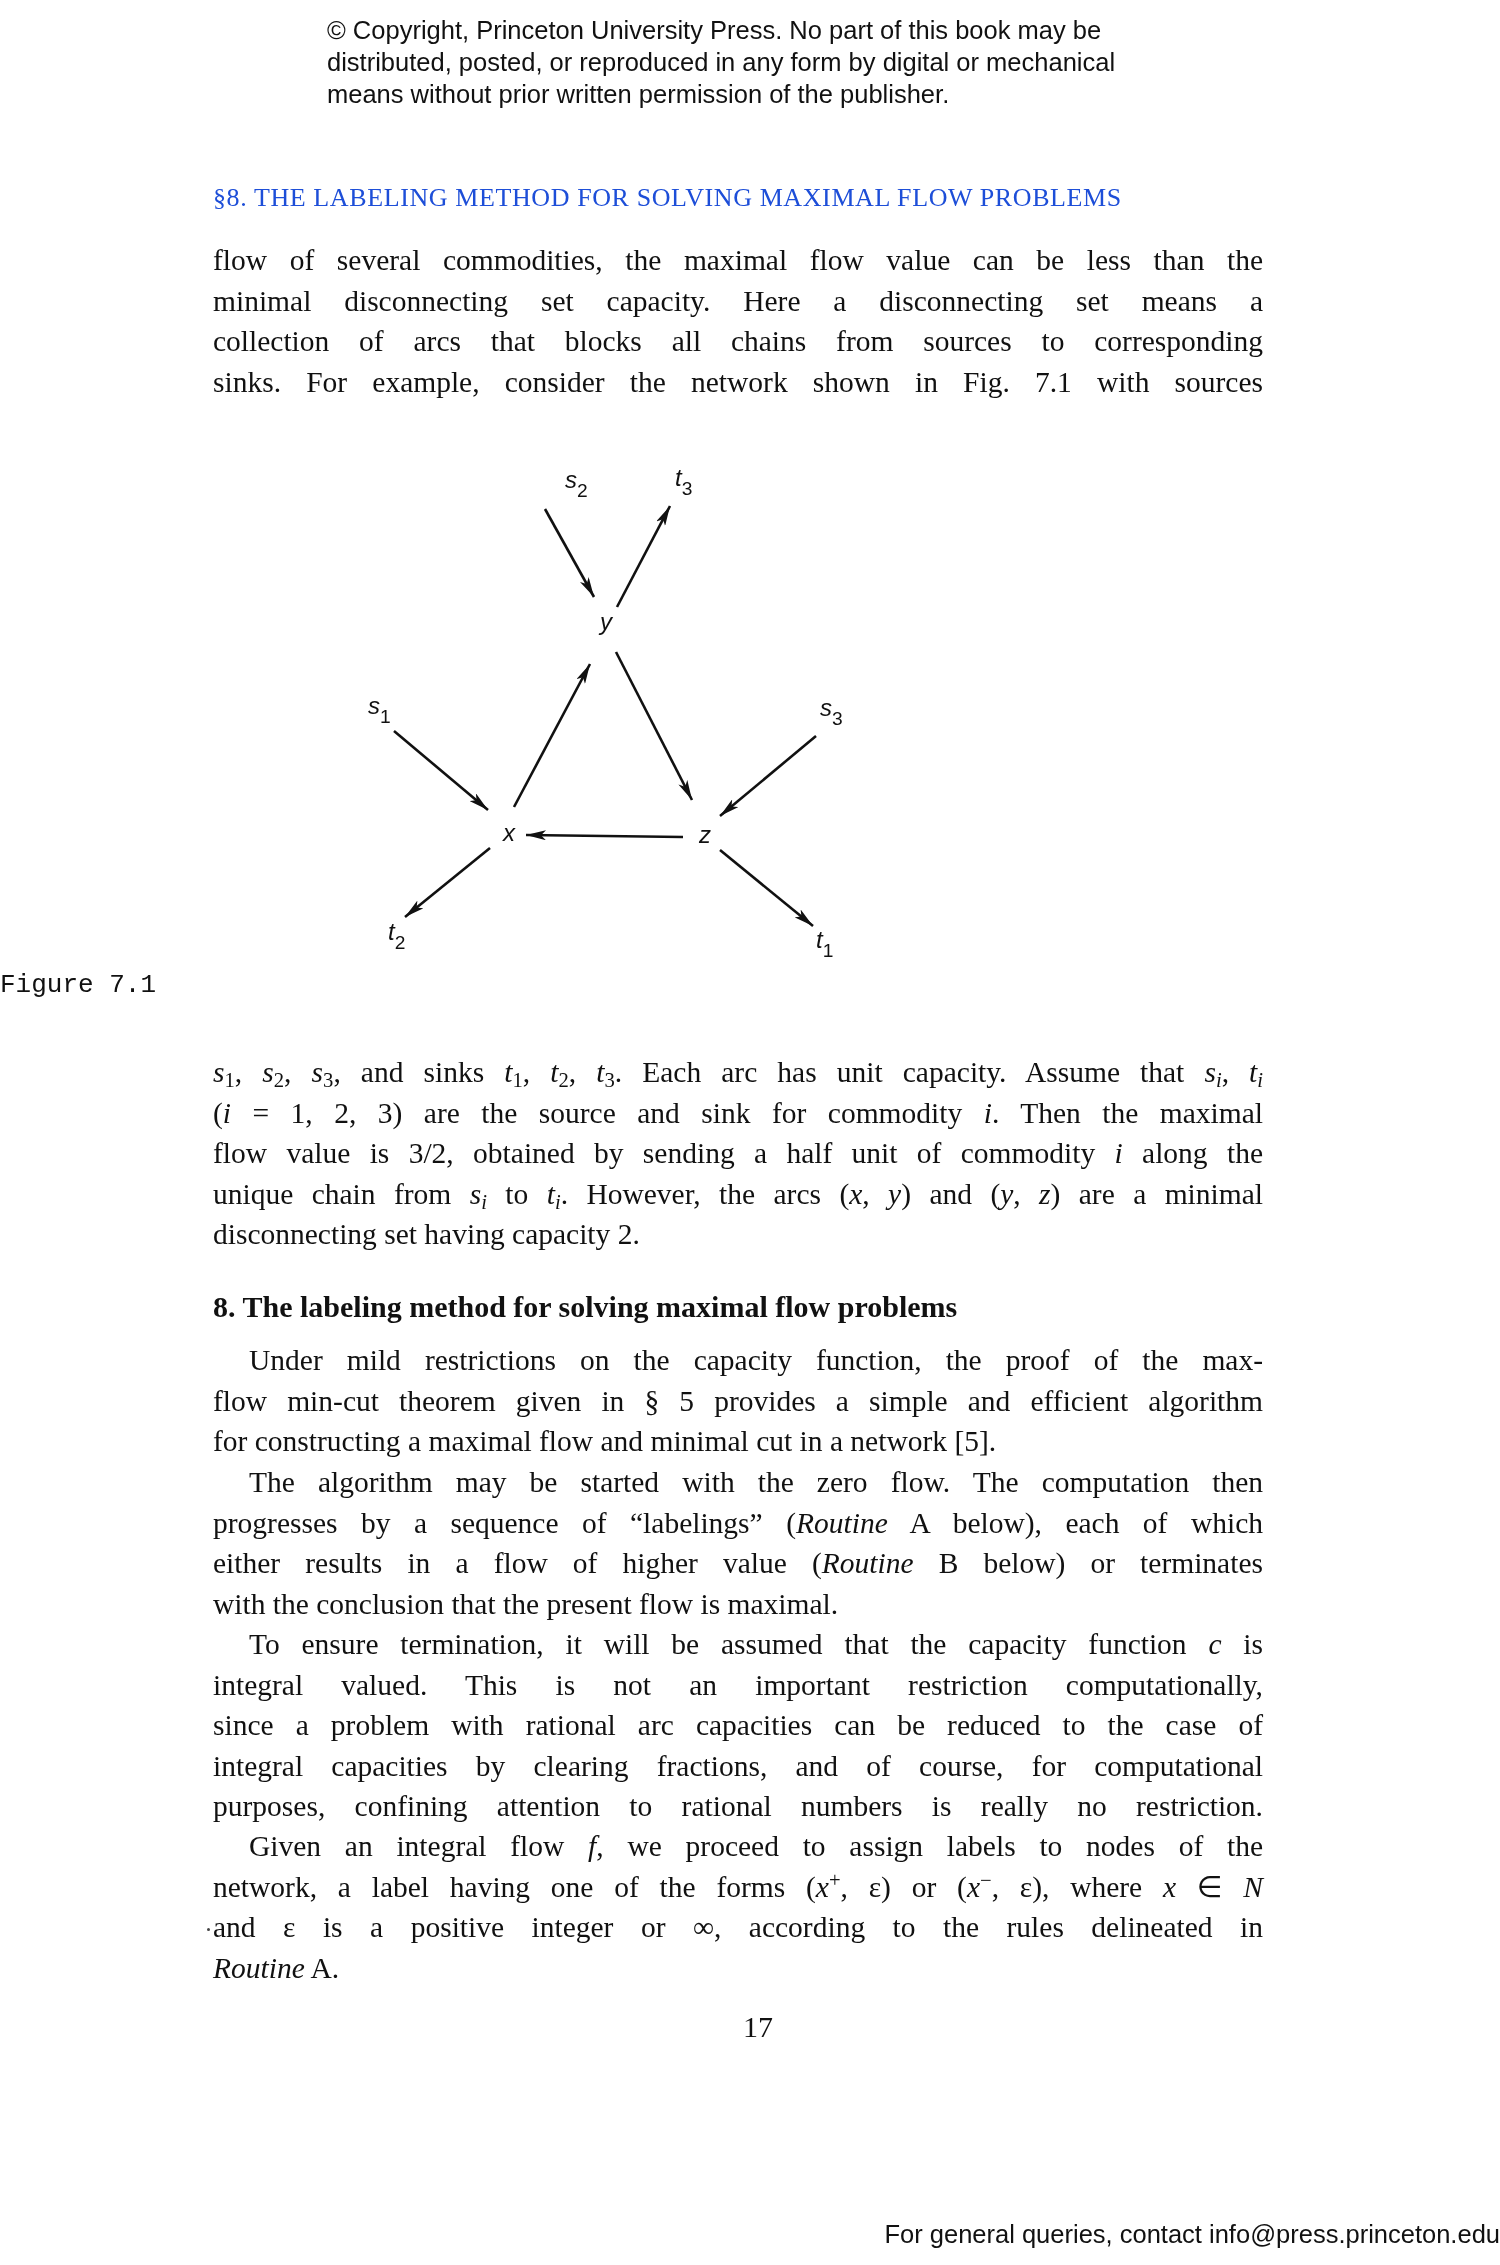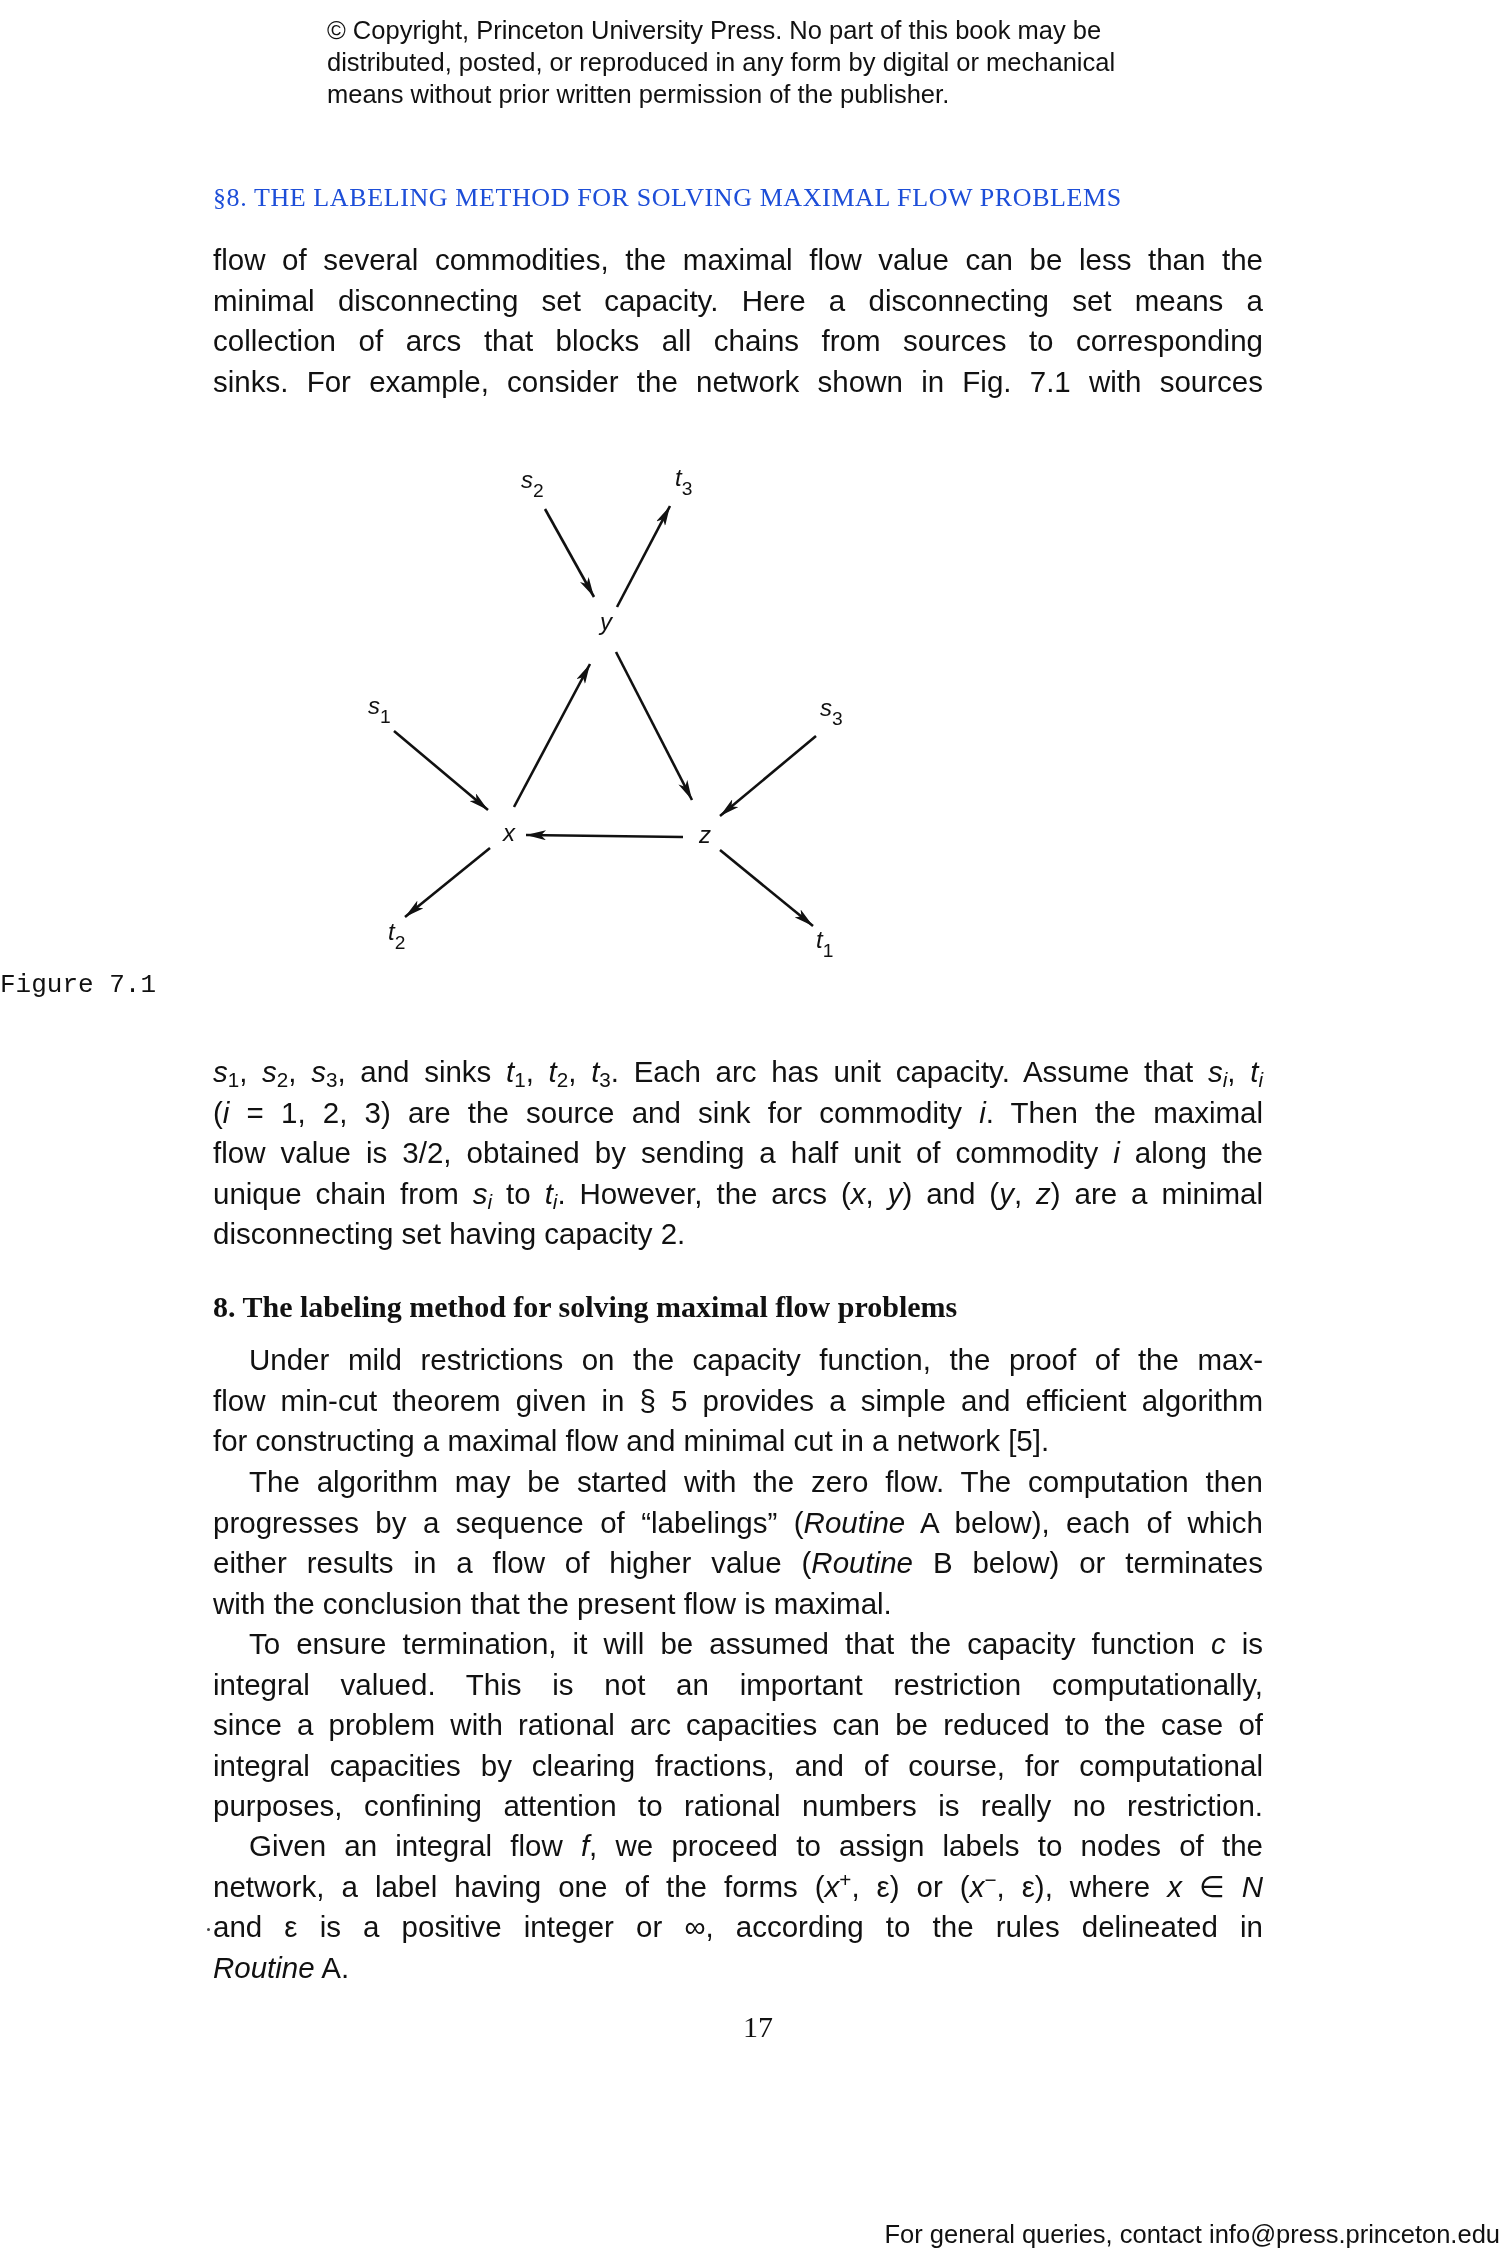--- a/index.html
+++ b/index.html
@@ -5,21 +5,21 @@
   html, body { margin: 0; padding: 0; background: #ffffff; }
   body { width: 1500px; height: 2265px; position: relative; overflow: hidden; color: #111; }
   .copyright {
     position: absolute; left: 327px; top: 14px; width: 900px;
     font-family: "Liberation Sans", sans-serif; font-size: 25.5px; line-height: 32px; color: #111;
   }
   .running-head {
     position: absolute; left: 213px; top: 183px; width: 1100px;
     font-family: "Liberation Serif", serif; font-size: 26px; letter-spacing: 0.6px; color: #1d4ed8;
   }
-  .serif { font-family: Liberation Sans, sans-serif; font-size: 29.5px; color: #111; }
+  .serif { font-family: Liberation Serif, serif; font-size: 29.5px; color: #111; }
   .para {
     position: absolute; left: 213px; width: 1050px; line-height: 40.5px; text-align: justify;
   }
   .para .line { display: block; text-align: justify; text-align-last: justify; white-space: nowrap; }
   .para .line.last { text-align-last: left; }
   .indent { padding-left: 36px; }
   .heading {
     position: absolute; left: 213px; top: 1290px; font-family: "Liberation Serif", serif;
     font-weight: bold; font-size: 30px; color: #111;
   }
@@ -85,21 +85,21 @@
 
       <line x1="394" y1="731" x2="488" y2="810" marker-end="url(#ah)"></line>
 
       <line x1="490" y1="848" x2="405" y2="917" marker-end="url(#ah)"></line>
 
       <line x1="816" y1="736" x2="720" y2="816" marker-end="url(#ah)"></line>
 
       <line x1="720" y1="850" x2="813" y2="926" marker-end="url(#ah)"></line>
     </g>
   </svg>
-  <div class="fig-label" style="left:521px; top:36px;"><span>s</span><sub>2</sub></div>
+  <div class="fig-label" style="left:565px; top:36px;"><span>s</span><sub>2</sub></div>
   <div class="fig-label" style="left:675px; top:34px;"><span>t</span><sub>3</sub></div>
   <div class="fig-label" style="left:600px; top:178px;"><span>y</span></div>
   <div class="fig-label" style="left:368px; top:262px;"><span>s</span><sub>1</sub></div>
   <div class="fig-label" style="left:820px; top:264px;"><span>s</span><sub>3</sub></div>
   <div class="fig-label" style="left:503px; top:389px;"><span>x</span></div>
   <div class="fig-label" style="left:699px; top:391px;"><span>z</span></div>
   <div class="fig-label" style="left:388px; top:488px;"><span>t</span><sub>2</sub></div>
   <div class="fig-label" style="left:816px; top:496px;"><span>t</span><sub>1</sub></div>
 </div>
 <div class="caption">Figure 7.1</div>

